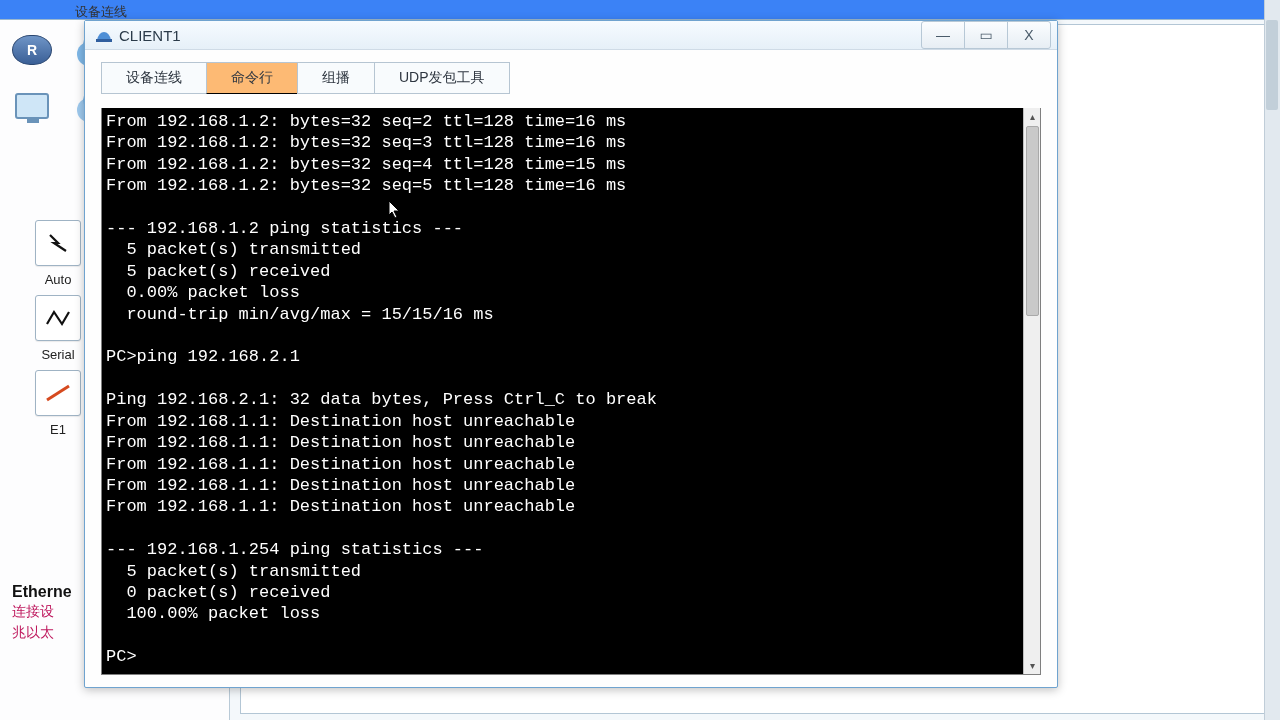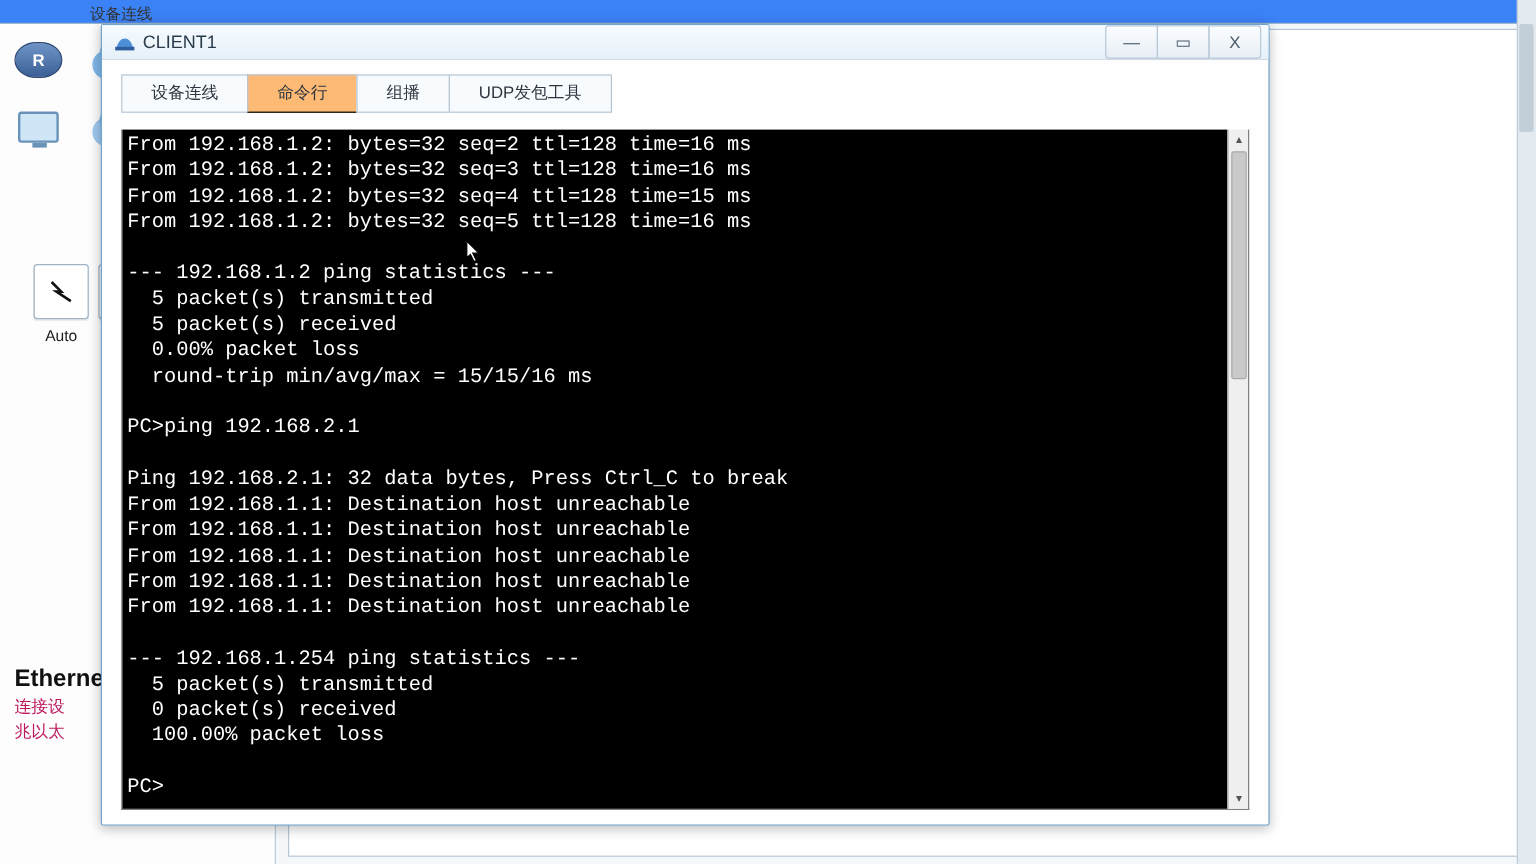--- a/index.html
+++ b/index.html
@@ -90,21 +90,21 @@
     left: 10px; bottom: -6px;
     width: 12px; height: 4px;
     background: #6a93b9;
   }
   .tool-column {
     position: absolute;
     left: 28px;
     top: 200px;
     width: 60px;
     display: flex;
-    flex-direction: row;
+    flex-direction: column;
     gap: 8px;
   }
   .tool-item {
     display: flex;
     flex-direction: column;
     align-items: center;
     gap: 6px;
   }
   .tool-btn {
     width: 46px; height: 46px;
@@ -124,21 +124,22 @@
     width: 28px; height: 20px;
   }
   .ether-section {
     position: absolute;
     left: 12px;
     top: 535px;
     color: #111;
   }
   .ether-title {
     font-weight: bold;
-    font-size: 20px;
+    font-size: 16px;
+    margin-top: 28px;
   }
   .ether-line {
     font-size: 14px;
     color: #be185d;
     line-height: 1.5;
   }
   
   .work-area {
     position: absolute;
     left: 240px; top: 24px;

